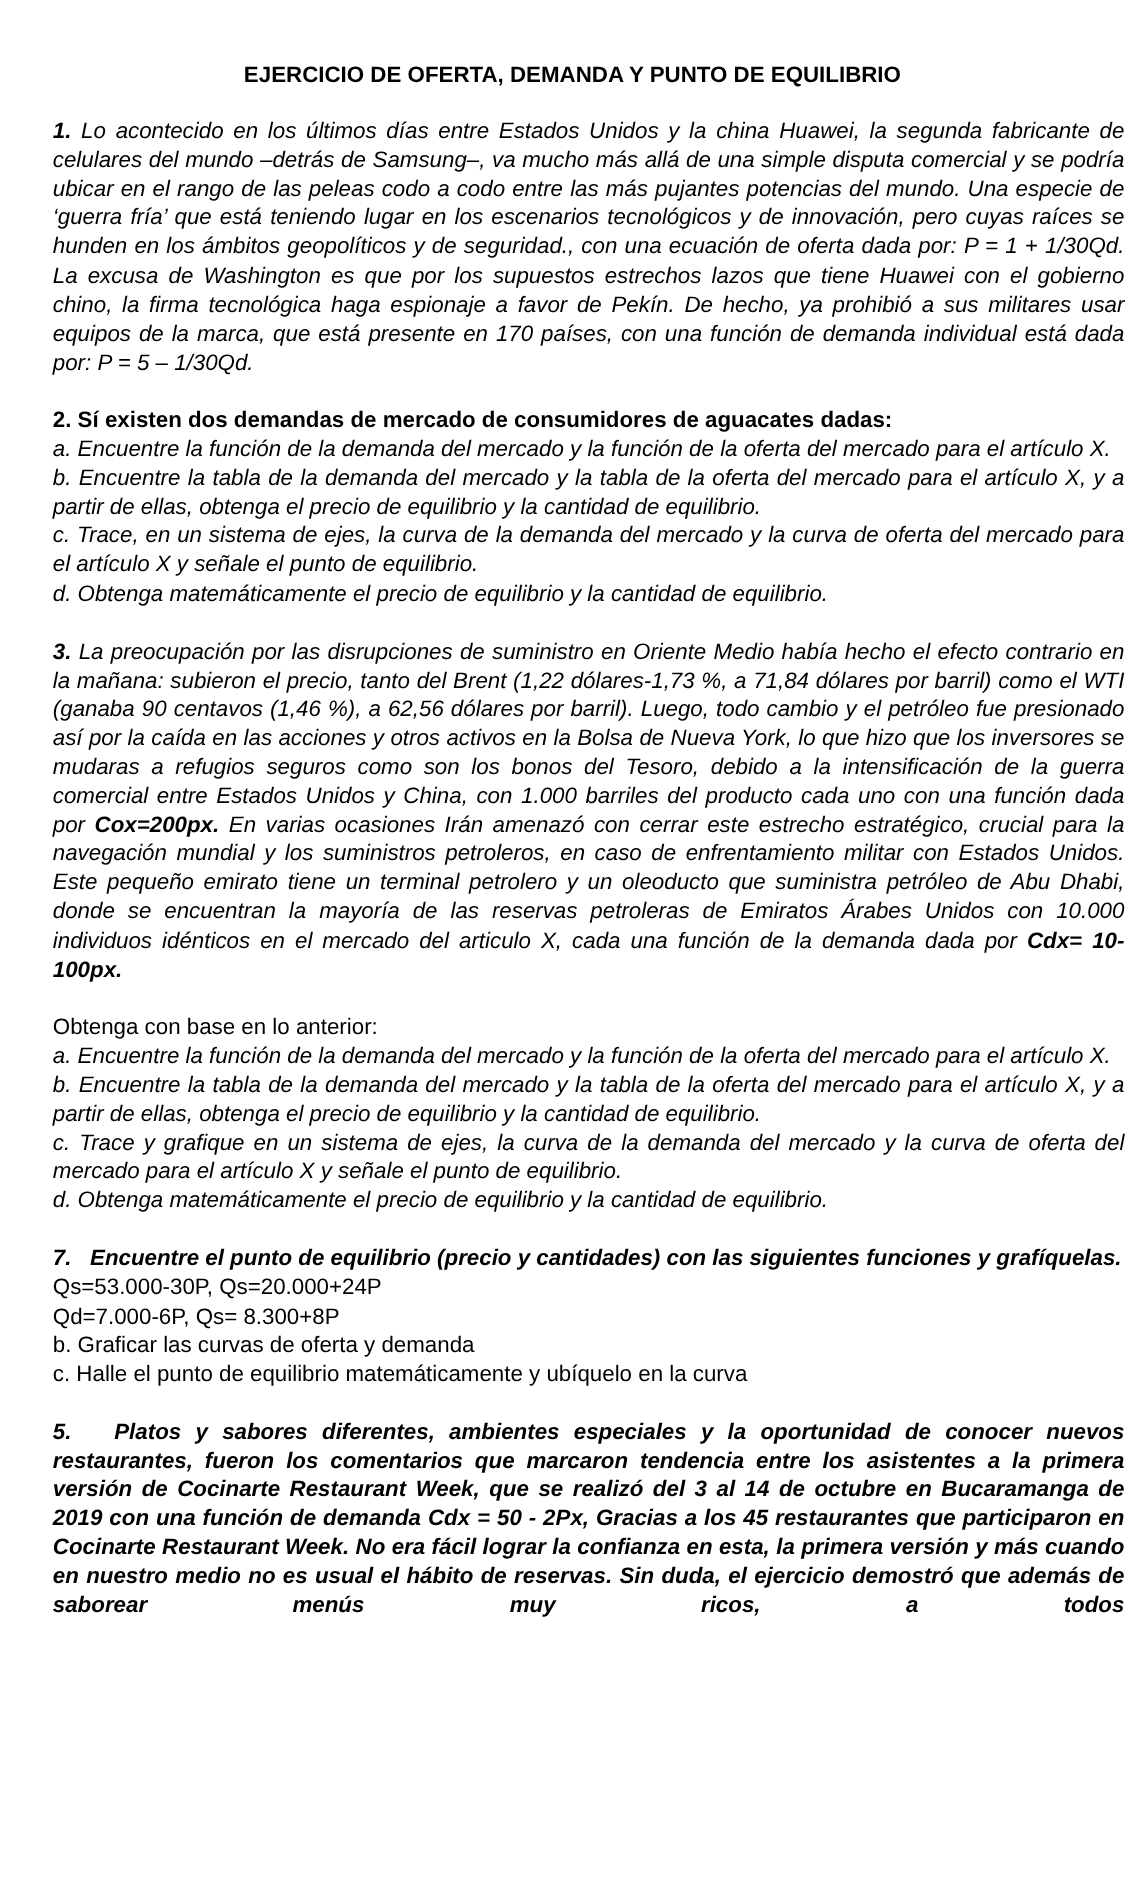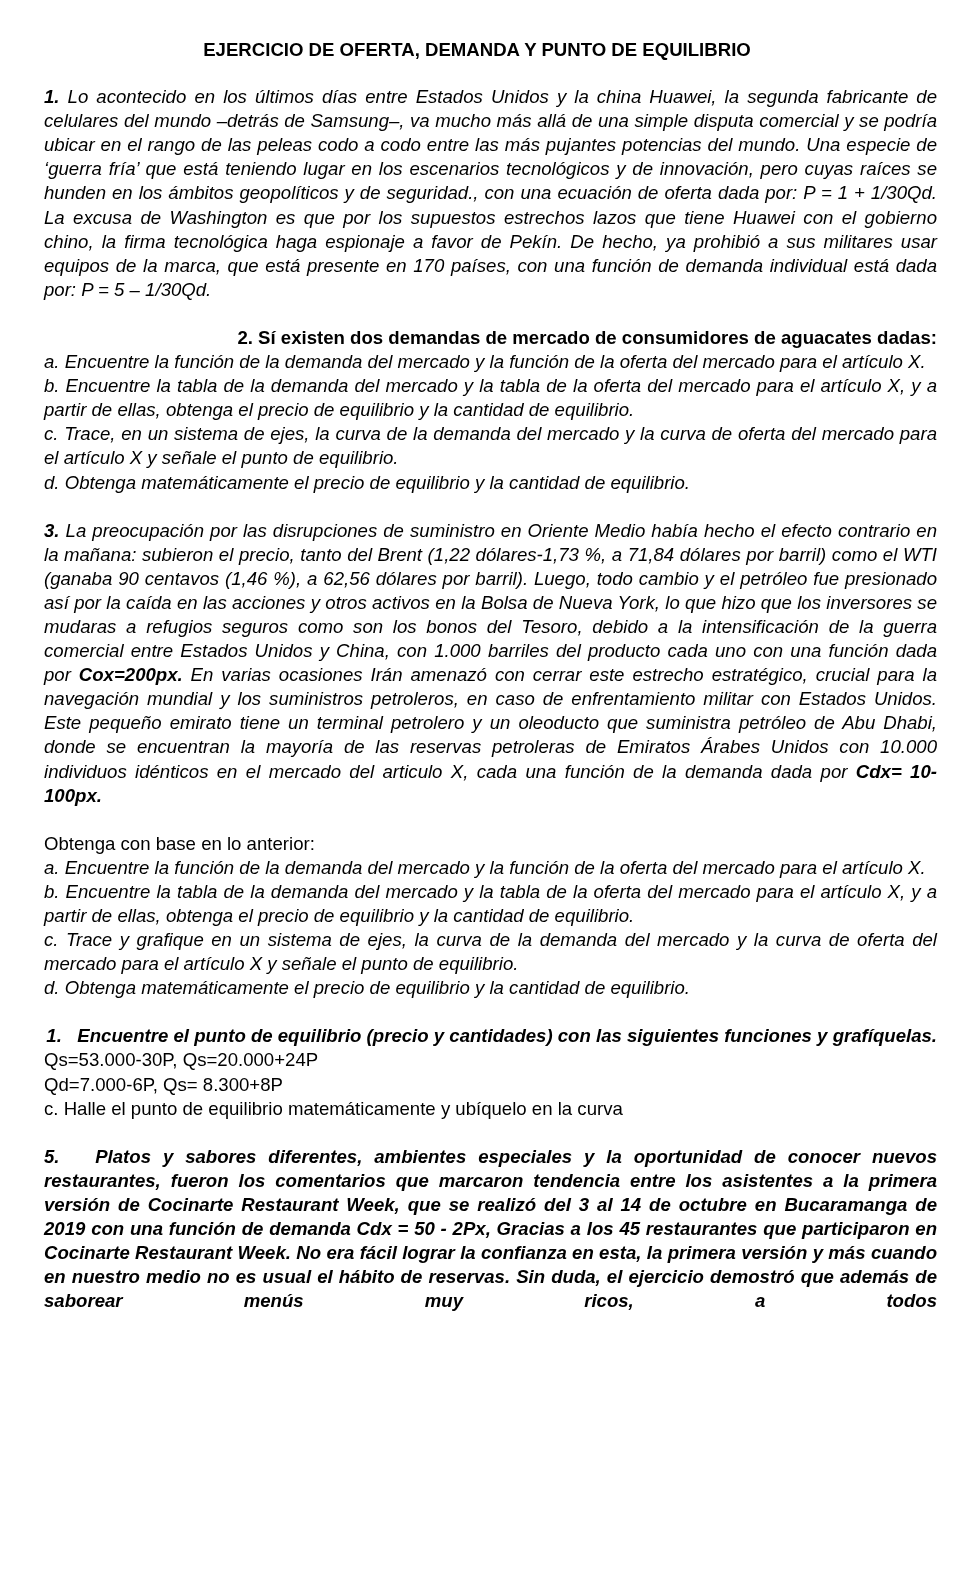--- a/index.html
+++ b/index.html
@@ -1,28 +1,28 @@
 <!DOCTYPE html>
 <html><head>
 <meta charset="utf-8">
 <style>
   html, body { margin: 0; padding: 0; background: #ffffff; }
   body {
     width: 954px; height: 1570px; overflow: hidden;
     font-family: "Liberation Sans", sans-serif;
     color: #000; font-size: 18.6px; line-height: 24.1px;
   }
-  .page { position: relative; padding: 38px 17px 0 44px; }
+  .page { position: relative; padding: 50px 17px 0 44px; }
   .title {
     text-align: center; font-weight: bold; font-size: 18.6px;
     margin: 0 0 23px 0; padding-right: 27px;
   }
   .para { text-align: justify; margin: 0; font-style: italic; }
   .gap { height: 24px; }
-  .b { font-weight: bold; text-align: right; }
+  .b { font-weight: bold; }
   .line { margin: 0; }
   .justify-last { text-align: justify; text-align-last: justify; }
 </style>
 </head>
 <body>
 
 <div class="page">
 
   <h1 class="title">EJERCICIO DE OFERTA, DEMANDA Y PUNTO DE EQUILIBRIO</h1>
 
@@ -46,23 +46,24 @@
     <p class="line">Obtenga con base en lo anterior:</p>
     <p class="para">a. Encuentre la función de la demanda del mercado y la función de la oferta del mercado para el artículo X.</p>
     <p class="para">b. Encuentre la tabla de la demanda del mercado y la tabla de la oferta del mercado para el artículo X, y a partir de ellas, obtenga el precio de equilibrio y la cantidad de equilibrio.</p>
     <p class="para">c.  Trace y grafique en un sistema de ejes, la curva de la demanda del mercado y la curva de oferta del mercado para el artículo X y señale el punto de equilibrio.</p>
     <p class="para">d. Obtenga matemáticamente el precio de equilibrio y la cantidad de equilibrio.</p>
   </div>
 
   <div class="gap"></div>
 
   <div>
-    <p class="para b" style="white-space: pre-wrap;">1.   Encuentre el punto de equilibrio (precio y cantidades) con las siguientes funciones y grafíquelas.</p>
+    <p class="para b" style="white-space: pre-wrap;">7.   Encuentre el punto de equilibrio (precio y cantidades) con las siguientes funciones y grafíquelas.</p>
     <p class="line">Qs=53.000-30P, Qs=20.000+24P</p>
     <p class="line">Qd=7.000-6P, Qs= 8.300+8P</p>
+    <p class="line">b. Graficar las curvas de oferta y demanda</p>
     <p class="line">c. Halle el punto de equilibrio matemáticamente y ubíquelo en la curva</p>
   </div>
 
   <div class="gap"></div>
 
   <p class="para b justify-last" style="white-space: pre-wrap;">5.   Platos y sabores diferentes, ambientes especiales y la oportunidad de conocer nuevos restaurantes, fueron los comentarios que marcaron tendencia entre los asistentes a la primera versión de Cocinarte Restaurant Week, que se realizó del 3 al 14 de octubre en Bucaramanga de 2019 con una función de demanda Cdx = 50 - 2Px, Gracias a los 45 restaurantes que participaron en Cocinarte Restaurant Week. No era fácil lograr la confianza en esta, la primera versión y más cuando en nuestro medio no es usual el hábito de reservas. Sin duda, el ejercicio demostró que además de saborear menús muy ricos, a todos</p>
 
 </div>
 
 </body></html>

